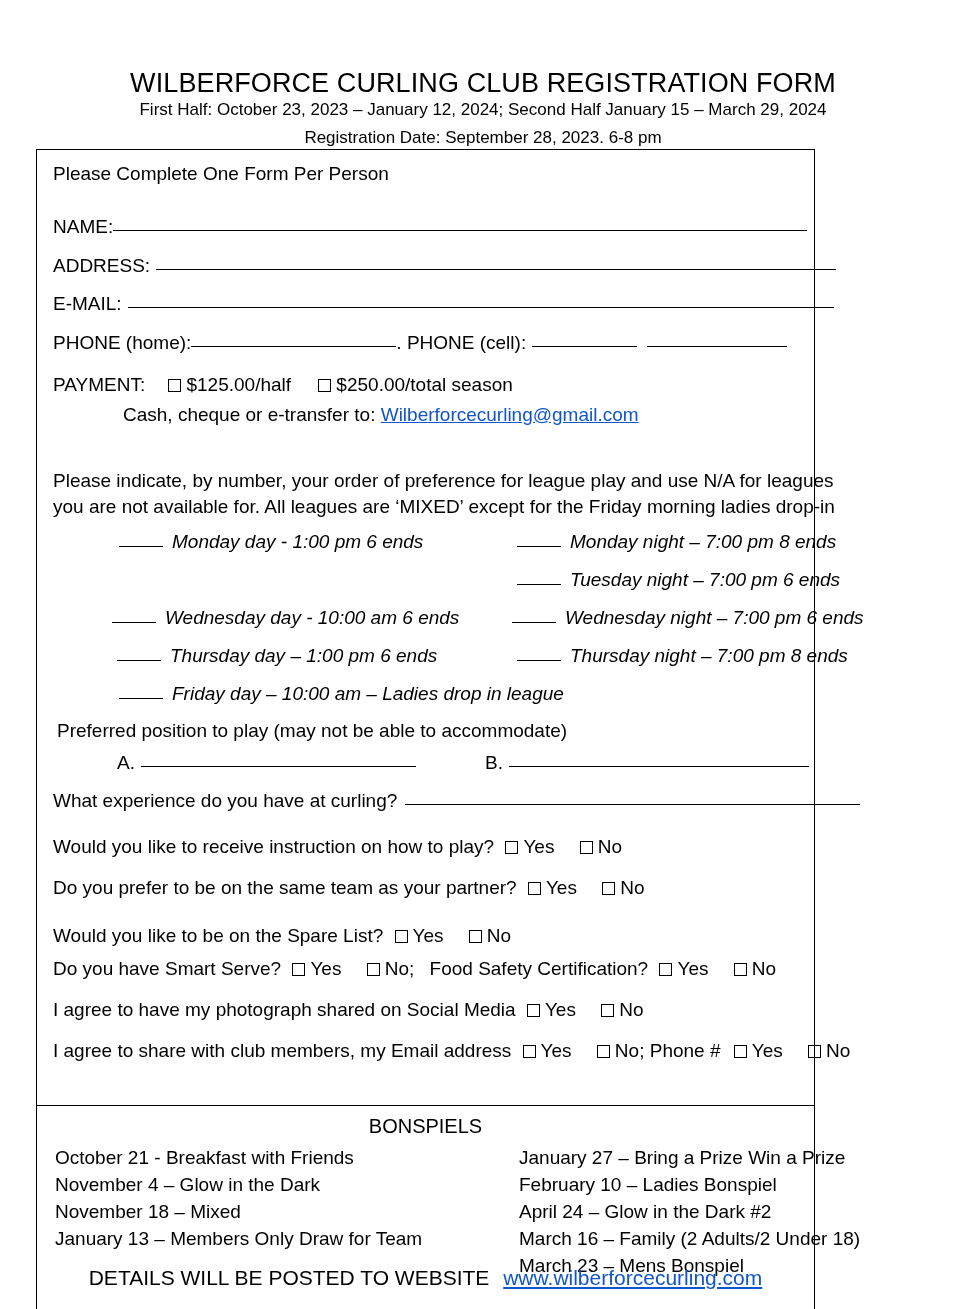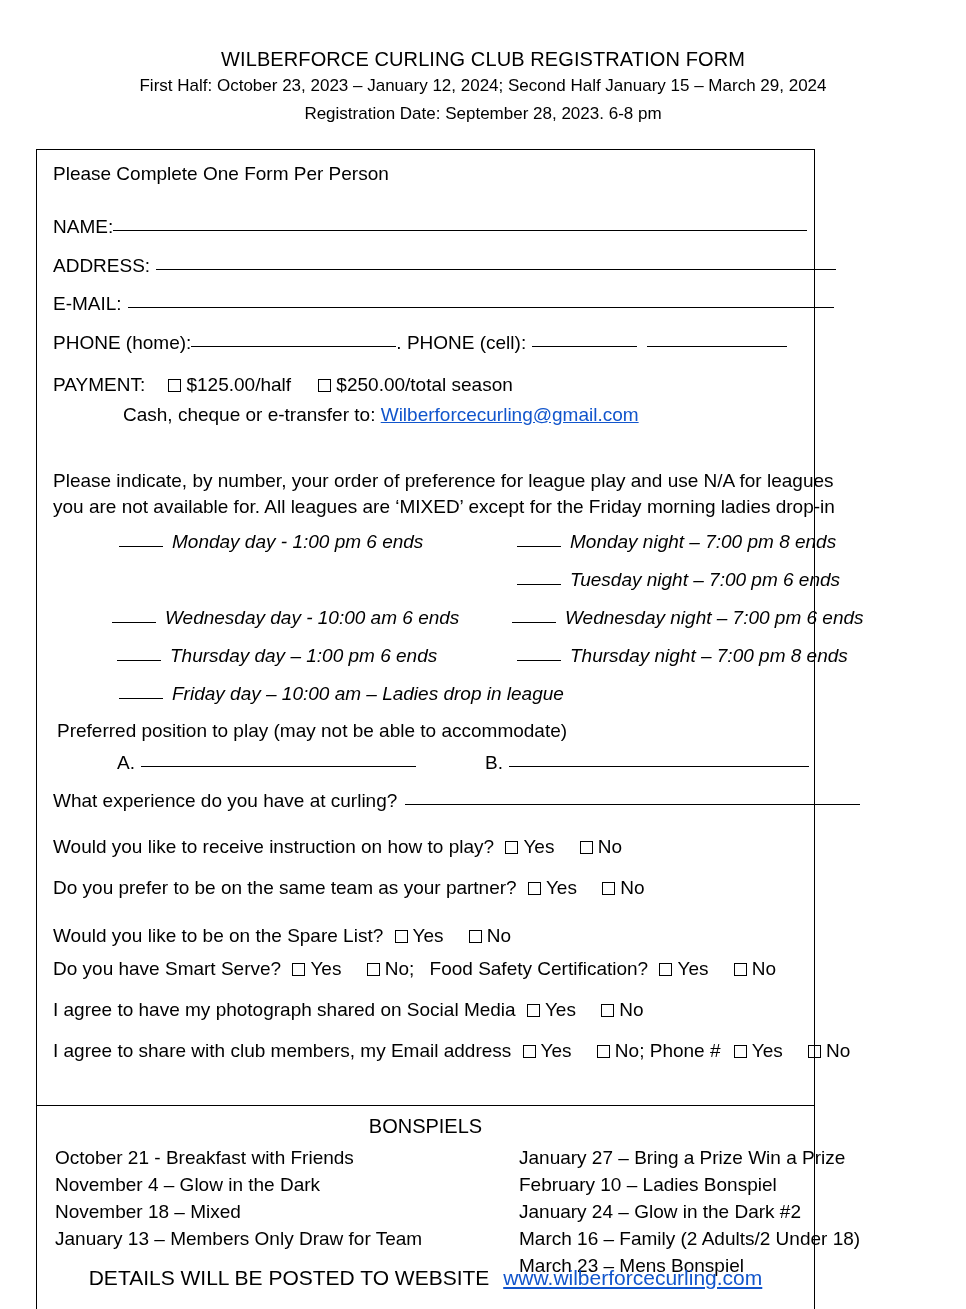--- a/index.html
+++ b/index.html
@@ -15,24 +15,25 @@
     position: relative;
     overflow: hidden;
   }
 
   
   .doc-header {
     text-align: center;
     padding-top: 46px;
   }
   .doc-title {
-    font-size: 20px;
+    font-size: 27px;
     line-height: 26px;
     letter-spacing: 0.1px;
     white-space: nowrap;
+    margin-top: 24px;
   }
   .doc-sub {
     font-size: 17px;
     line-height: 28px;
     white-space: nowrap;
   }
 
   
   .form-box {
     position: absolute;
@@ -252,21 +253,21 @@
     <div class="bons-col" style="top:38px; left:18px;">
       <div class="bons-item">October 21 - Breakfast with Friends</div>
       <div class="bons-item">November 4 – Glow in the Dark</div>
       <div class="bons-item">November 18 – Mixed</div>
       <div class="bons-item">January 13 – Members Only Draw for Team</div>
     </div>
 
     <div class="bons-col" style="top:38px; left:482px;">
       <div class="bons-item">January 27 – Bring a Prize Win a Prize</div>
       <div class="bons-item">February 10 – Ladies Bonspiel</div>
-      <div class="bons-item">January 24 – Glow in the Dark #2</div>
+      <div class="bons-item">April 24 – Glow in the Dark #2</div>
       <div class="bons-item">March 16 – Family (2 Adults/2 Under 18)</div>
       <div class="bons-item">March 23 – Mens Bonspiel</div>
     </div>
 
     <div class="footer-line">
       <span>DETAILS WILL BE POSTED TO WEBSITE</span>
       <a class="link" href="#" style="margin-left:8px;">www.wilberforcecurling.com</a>
     </div>
   </div>
 

